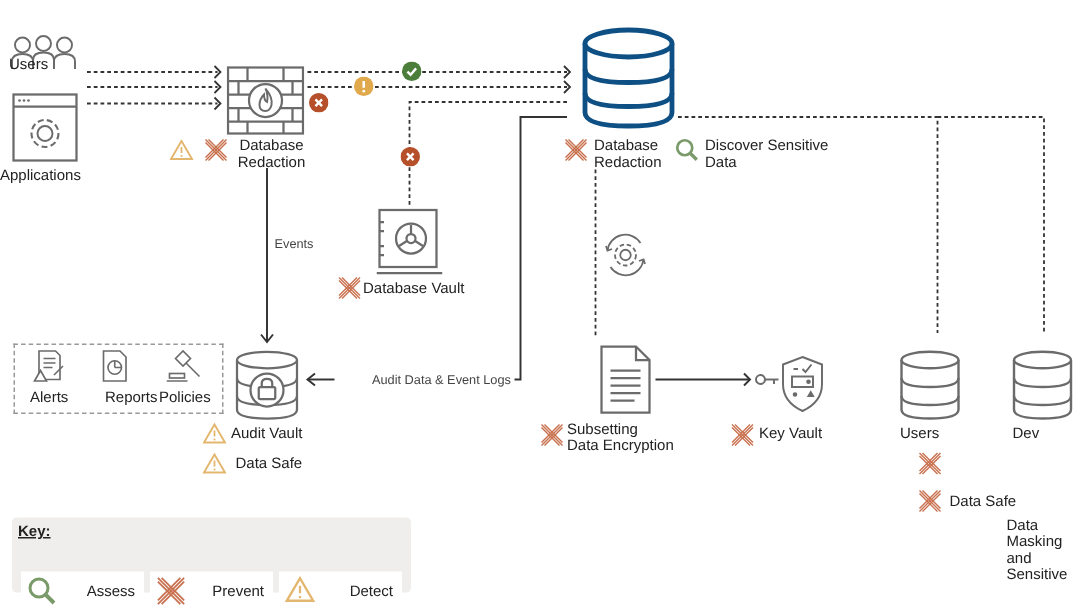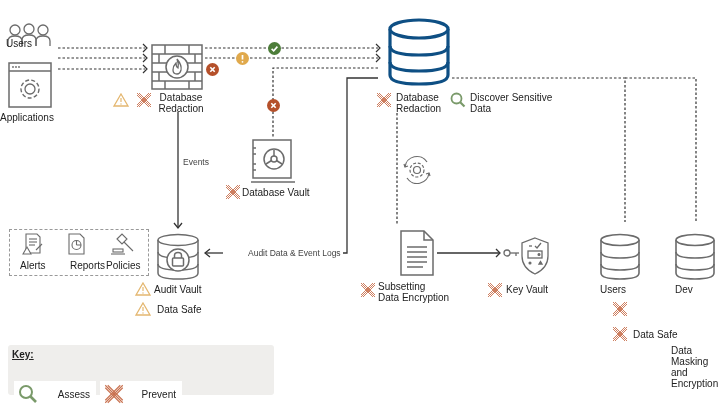--- a/index.html
+++ b/index.html
@@ -401,21 +401,21 @@
         <line x1="1" y1="3" x2="13" y2="15"></line>
         <line x1="3" y1="1" x2="15" y2="13"></line>
         <line x1="15" y1="1" x2="1" y2="15"></line>
         <line x1="15" y1="3" x2="3" y2="15"></line>
         <line x1="13" y1="1" x2="1" y2="13"></line>
       </g>
     </svg>
 </div>
 <div class="abs lbl" style="left:671px;top:300px;margin-top:45px;">
   <div>Data Masking and</div>
-  <div>Encryption</div>
+  <div>Sensitive</div>
 </div>
 <div class="abs" style="left:612px;top:326px;">
   <svg width="16" height="16" viewBox="0 0 16 16">
       <g stroke="#c8704e" stroke-width="0.9">
         <line x1="1" y1="1" x2="15" y2="15"></line>
         <line x1="1" y1="3" x2="13" y2="15"></line>
         <line x1="3" y1="1" x2="15" y2="13"></line>
         <line x1="15" y1="1" x2="1" y2="15"></line>
         <line x1="15" y1="3" x2="3" y2="15"></line>
         <line x1="13" y1="1" x2="1" y2="13"></line>
@@ -443,13 +443,23 @@
             <line x1="1" y1="3" x2="13" y2="15"></line>
             <line x1="3" y1="1" x2="15" y2="13"></line>
             <line x1="15" y1="1" x2="1" y2="15"></line>
             <line x1="15" y1="3" x2="3" y2="15"></line>
             <line x1="13" y1="1" x2="1" y2="13"></line>
           </g>
         </svg>
     </span>
     <span class="klbl">Prevent</span>
   </div>
+  <div class="keycell" style="left:178px;">
+    <span class="kicon">
+      <svg width="20" height="18" viewBox="0 0 16 14">
+          <path d="M8 1 L15 13 L1 13 Z" fill="none" stroke="#e4b770" stroke-width="1.3"></path>
+          <line x1="8" y1="5" x2="8" y2="9" stroke="#e4b770" stroke-width="1.2"></line>
+          <circle cx="8" cy="11" r="0.7" fill="#e4b770"></circle>
+        </svg>
+    </span>
+    <span class="klbl">Detect</span>
+  </div>
 </div>
 
 </body></html>

